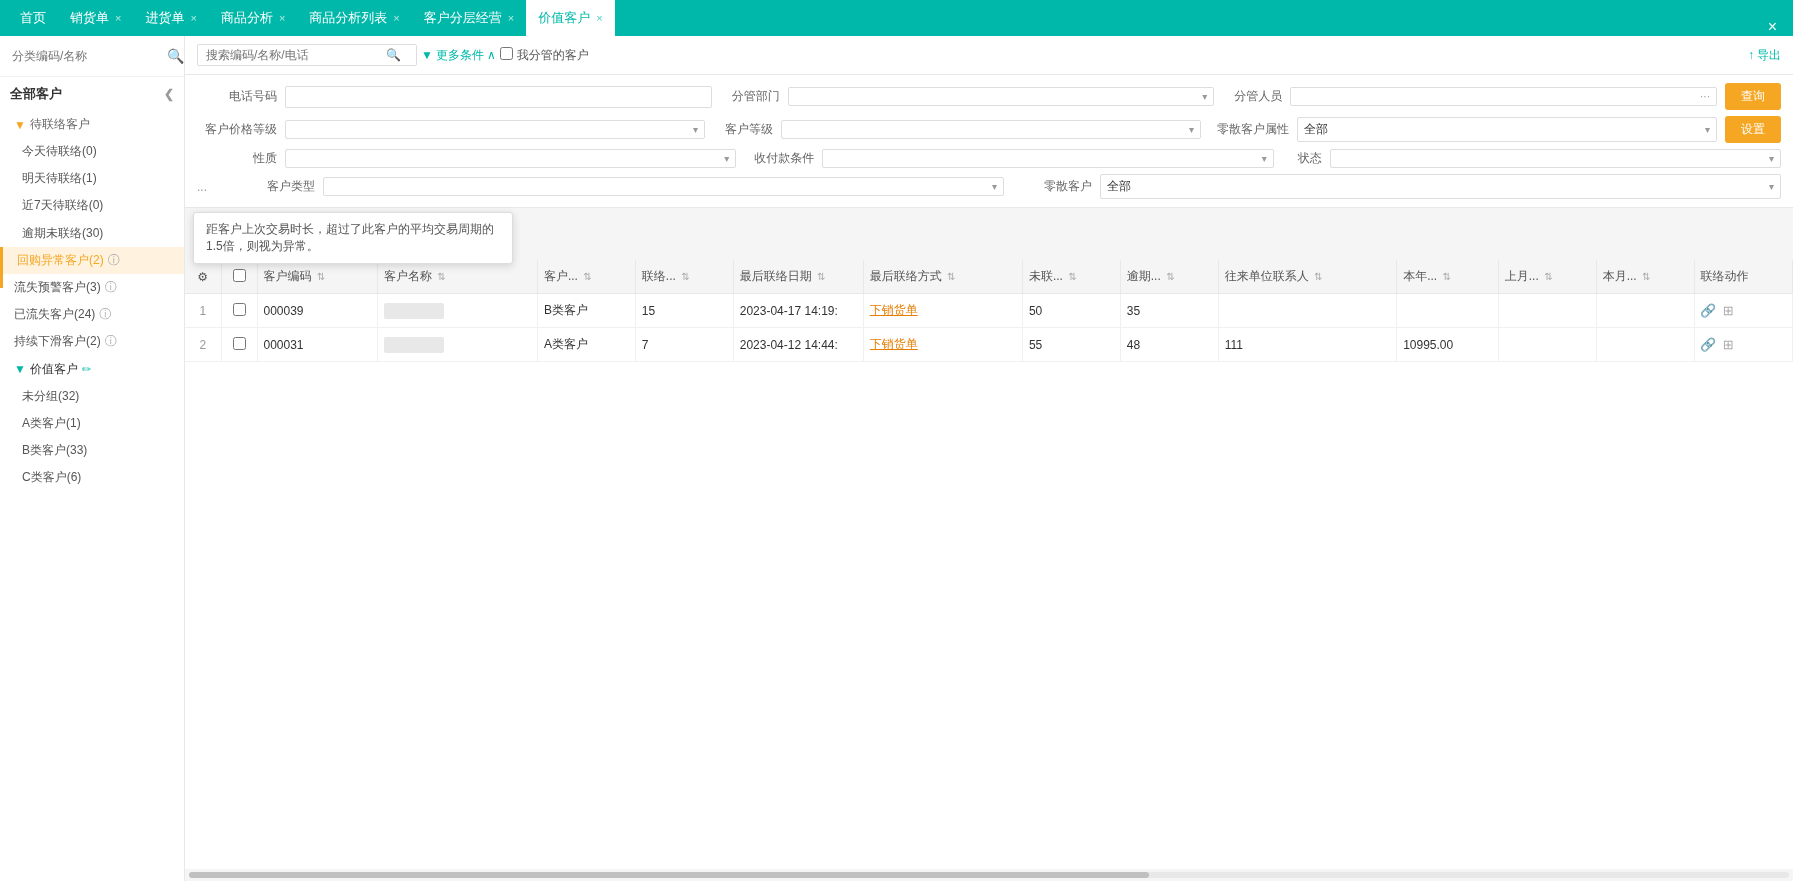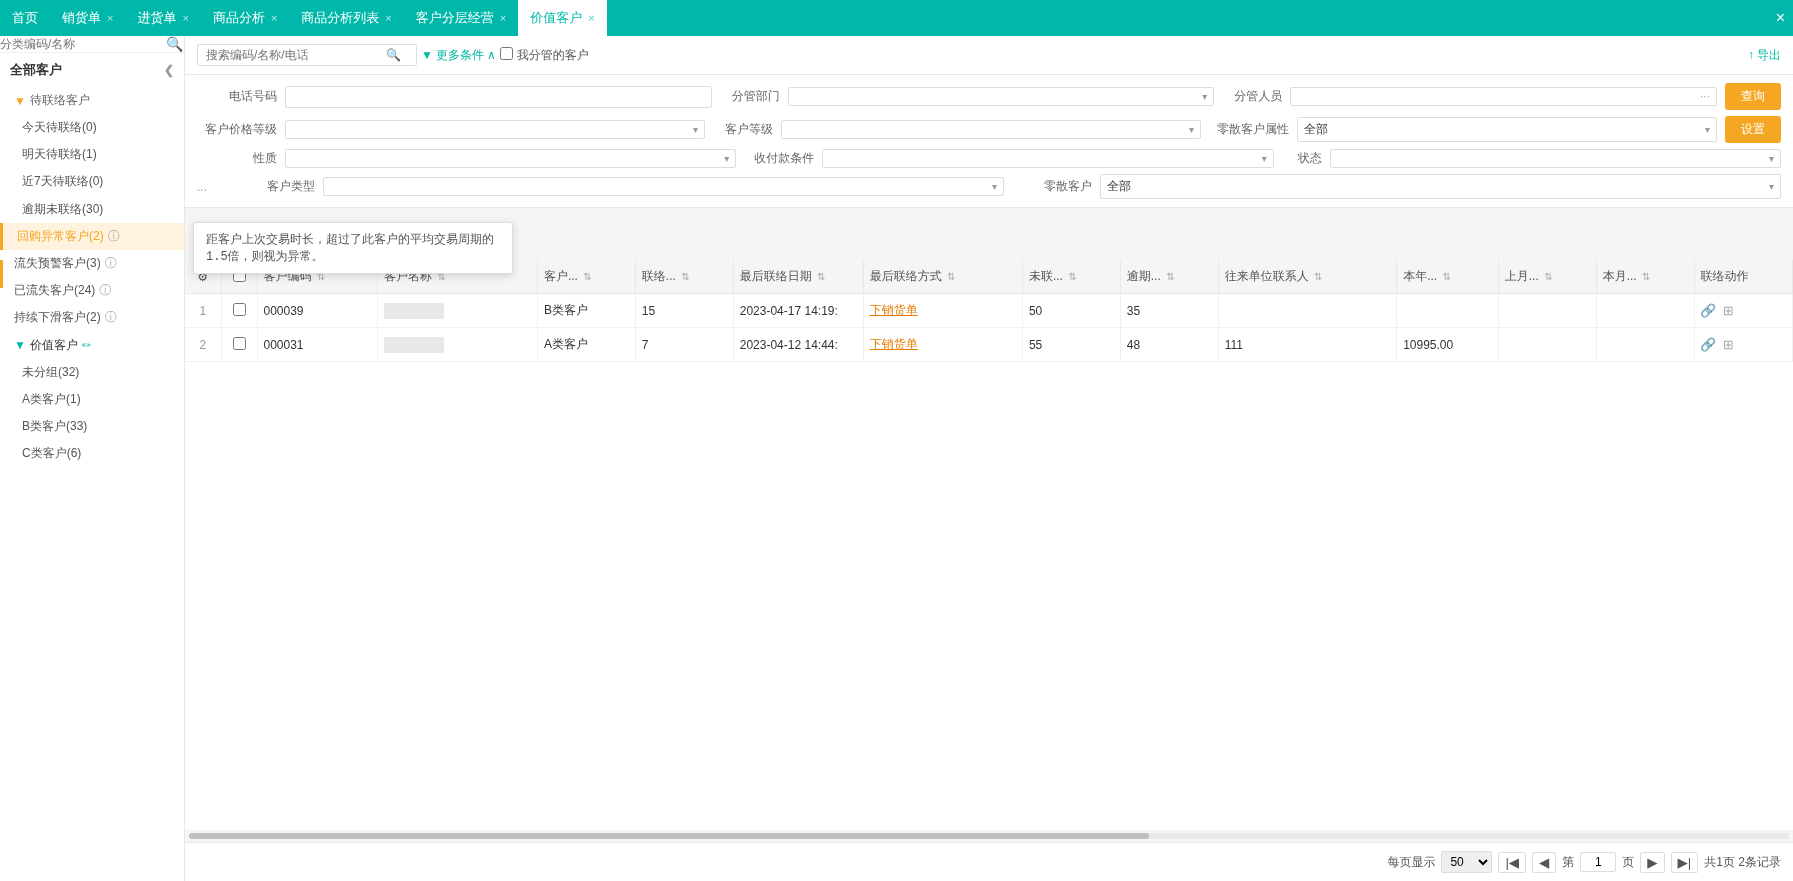--- a/index.html
+++ b/index.html
@@ -3,22 +3,22 @@
   <meta charset="utf-8">
   <style>
     * { box-sizing: border-box; margin: 0; padding: 0; }
     body { font-family: 'Microsoft YaHei', Arial, sans-serif; font-size: 12px; background: #f5f5f5; color: #333; }
 
     
     .top-nav {
       background: #00b8a9;
       height: 36px;
       display: flex;
-      align-items: center;
-      padding: 0 0;
+      align-items: flex-end;
+      padding: 0 8px;
       gap: 0;
     }
     .nav-item {
       color: #fff;
       padding: 0 12px;
       height: 36px;
       display: flex;
       align-items: center;
       cursor: pointer;
       font-size: 13px;
@@ -46,21 +46,21 @@
     .sidebar {
       width: 185px;
       background: #fff;
       border-right: 1px solid #e8e8e8;
       display: flex;
       flex-direction: column;
       overflow-y: auto;
       flex-shrink: 0;
     }
     .sidebar-search {
-      padding: 0;
+      padding: 12px;
       display: flex;
       align-items: center;
       border-bottom: 1px solid #f0f0f0;
     }
     .sidebar-search input {
       flex: 1;
       border: none;
       outline: none;
       font-size: 12px;
       color: #999;
@@ -554,21 +554,21 @@
         </div>
 
         <span class="filter-label" style="width:60px; margin-left:20px;">零散客户</span>
         <div class="filter-select" style="flex:2;">
           <span>全部</span>
           <span class="chevron">▾</span>
         </div>
       </div>
     </div>
 
-    <div class="tooltip-box" style="position:relative; margin: 0 0 0 8px; top:14px; left:0;font-family:Liberation Mono, monospace;">
+    <div class="tooltip-box" style="position:relative; margin: 0 0 0 8px; top:4px; left:0;">
       <span>距客户上次交易时长，超过了此客户的平均交易周期的1.5倍，则视为异常。</span>
     </div>
 
     <div class="table-wrapper">
       <table>
         <thead>
           <tr>
             <th style="width:36px; text-align:center;">
               <span>⚙</span>
             </th>
@@ -680,31 +680,15 @@
           </tbody>
       </table>
     </div>
 
     <div class="scrollbar-area">
       <div class="scrollbar-track">
         <div class="scrollbar-thumb"></div>
       </div>
     </div>
 
-    <div class="pagination">
-      <span>每页显示</span>
-      <select class="page-size-select">
-        <option>50</option>
-        <option>100</option>
-        <option>200</option>
-      </select>
-      <button class="page-nav-btn">|◀</button>
-      <button class="page-nav-btn">◀</button>
-      <span>第</span>
-      <input class="page-input" type="text" value="1" style="">
-      <span>页</span>
-      <button class="page-nav-btn">▶</button>
-      <button class="page-nav-btn">▶|</button>
-      <span>共1页 2条记录</span>
-    </div>
 
   </div>
 </div>
 
 </body></html>

